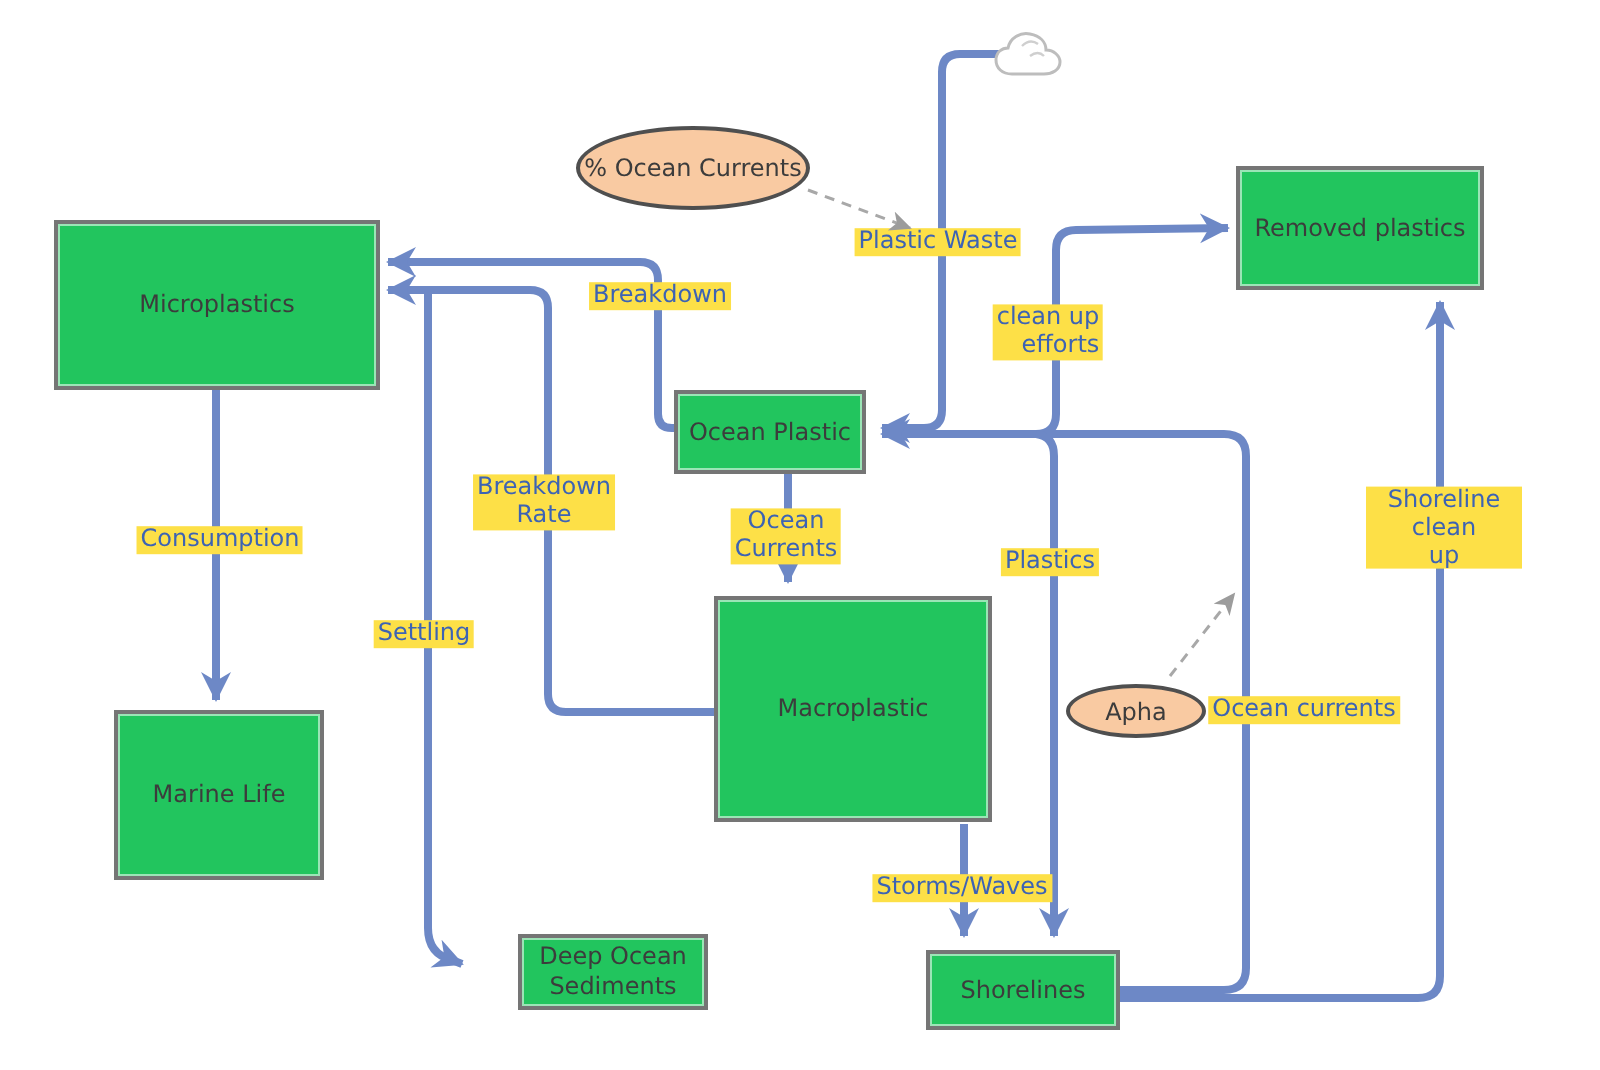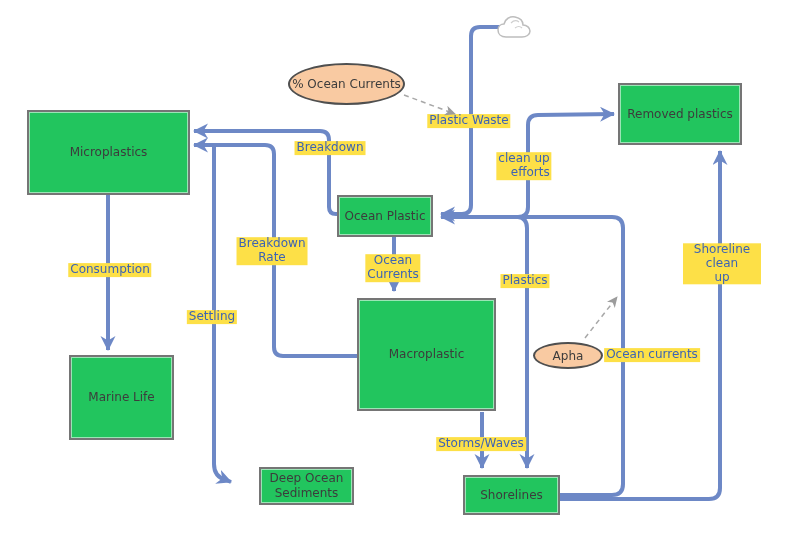--- a/index.html
+++ b/index.html
@@ -61,21 +61,21 @@
     <path class="flowpath" d="M 560,499 L 709,499 Q 720,499 720,488 L 720,151" marker-end="url(#ab)"></path>
 
     <g>
       <path class="cloud" d="M506,37 c-5,0 -8,-3 -8,-7 c0,-4 3,-6 6,-6 c1,-5 6,-8 11,-7 c5,1 8,4 8,8 c4,0 7,3 7,6 c0,4 -4,6 -8,6 z"></path>
       <path class="cloud-detail" d="M511,23 q 4,-4 8,-1"></path>
       <path class="cloud-detail" d="M515,28 q 4,-3 7,0"></path>
     </g>
   </svg>
 
   <div class="stock" style="left:27px;top:100px;width:163px;height:85px;margin-top:10px;">Microplastics</div>
-  <div class="stock" style="left:57px;top:355px;width:105px;height:85px;margin-left:12px;">Marine Life</div>
+  <div class="stock" style="left:57px;top:355px;width:105px;height:85px;">Marine Life</div>
   <div class="stock" style="left:337px;top:195px;width:96px;height:42px;">Ocean Plastic</div>
   <div class="stock" style="left:357px;top:298px;width:139px;height:113px;">Macroplastic</div>
   <div class="stock" style="left:235px;top:467px;width:95px;height:38px;margin-left:24px;">Deep Ocean
 Sediments</div>
   <div class="stock" style="left:463px;top:475px;width:97px;height:40px;">Shorelines</div>
   <div class="stock" style="left:618px;top:83px;width:124px;height:62px;">Removed plastics</div>
 
   <div class="variable" style="left:288px;top:63px;width:117px;height:42px;">% Ocean Currents</div>
   <div class="variable" style="left:533px;top:342px;width:70px;height:27px;">Apha</div>
 

